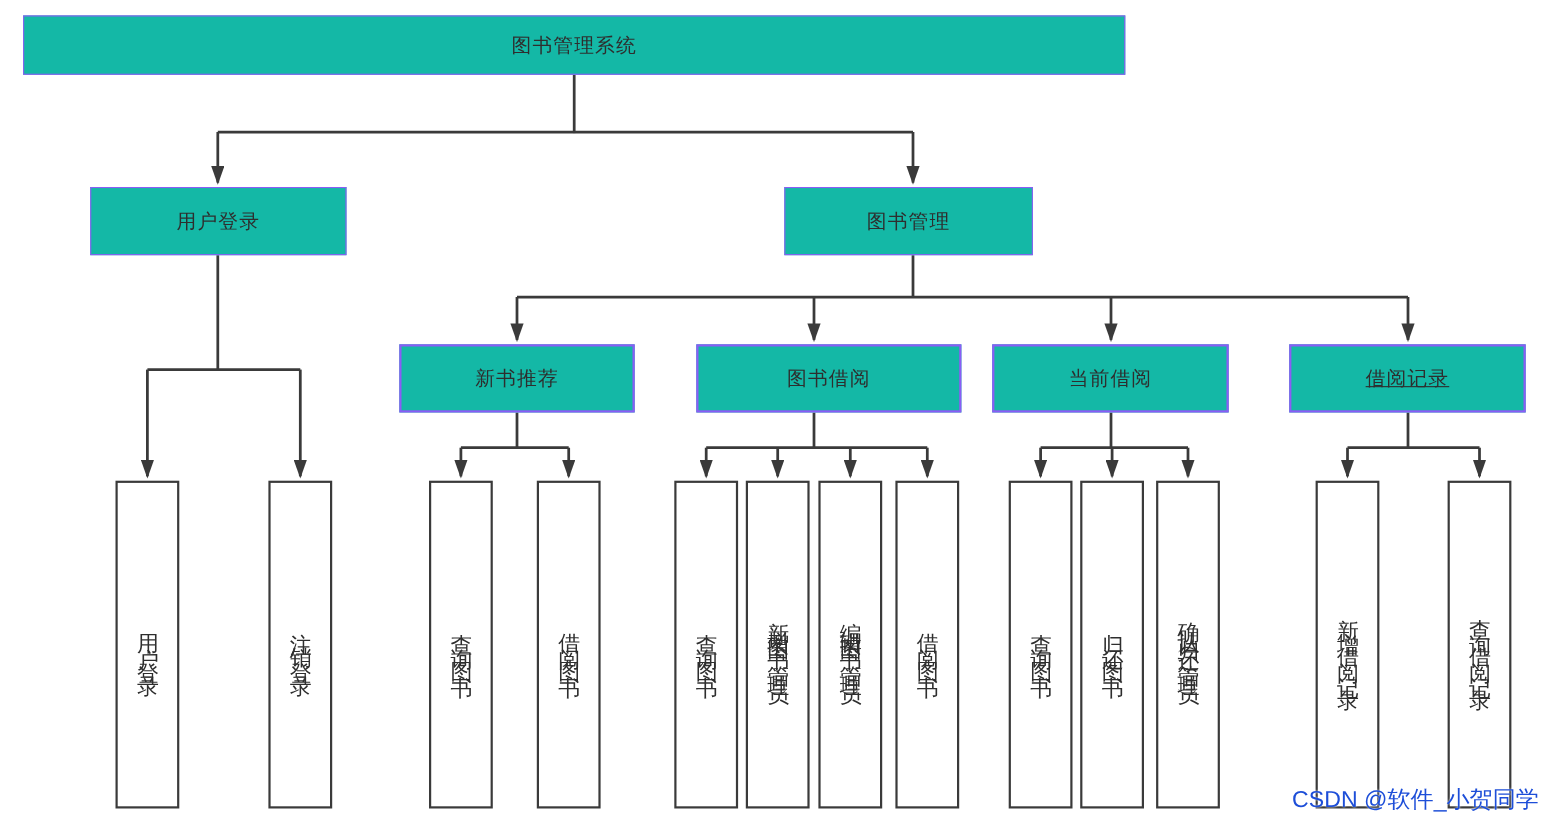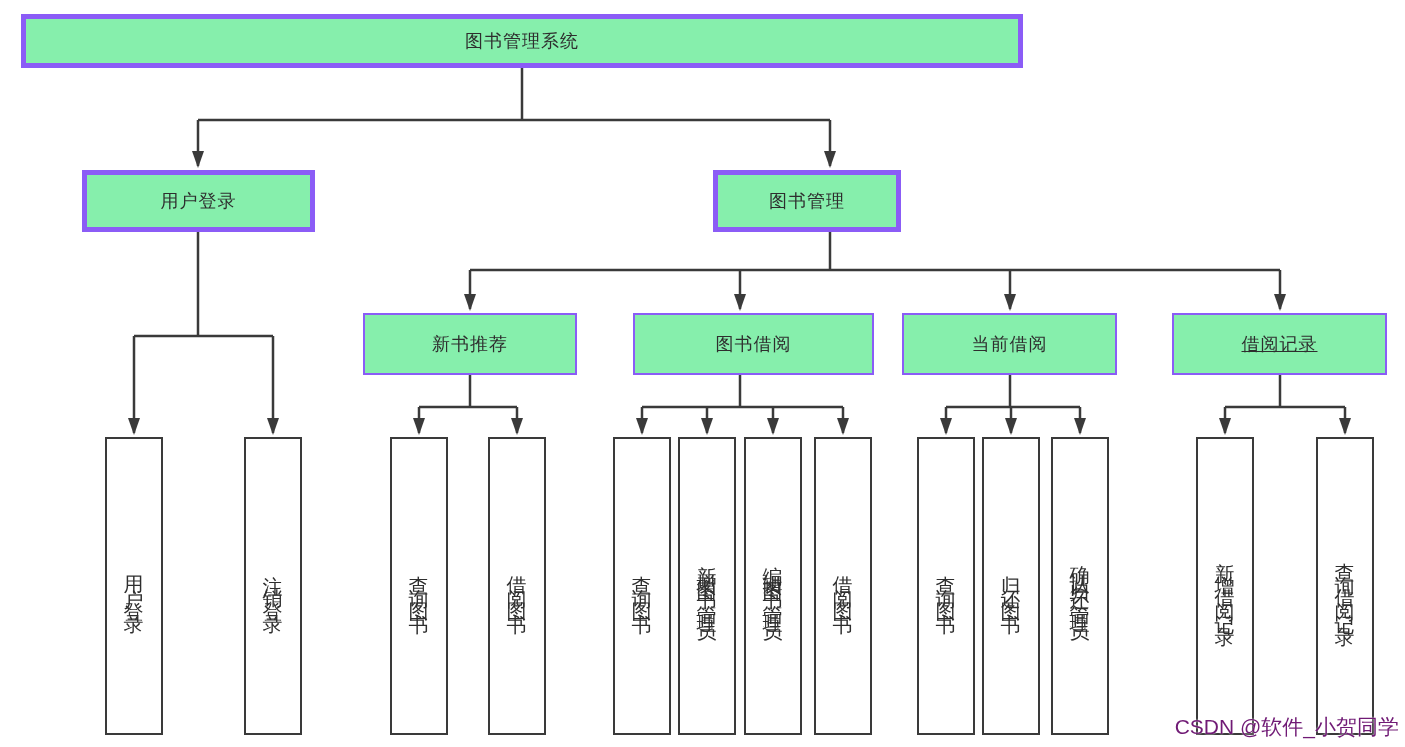--- a/index.html
+++ b/index.html
@@ -17,22 +17,22 @@
     z-index: 0;
   }
   .connectors path.wire {
     fill: none;
     stroke: #3a3a3a;
     stroke-width: 2.5;
   }
   .hbox {
     position: absolute;
     box-sizing: border-box;
-    background: #86efac;
-    border: 5px solid #8b5cf6;
+    background: #14b8a6;
+    border: 1px solid #8b5cf6;
     display: flex;
     align-items: center;
     justify-content: center;
     font-size: 18px;
     color: #2e2e2e;
     letter-spacing: 1px;
     z-index: 1;
     white-space: nowrap;
   }
   .hbox.l3 { border-width: 2.5px; }
@@ -55,21 +55,21 @@
     line-height: 1;
     letter-spacing: 13px;
     color: #2e2e2e;
   }
   .vbox.dense span { letter-spacing: 8px; }
   .watermark {
     position: absolute;
     right: 6px;
     bottom: 6px;
     font-size: 21px;
-    color: #701a75;
+    color: #1d4ed8;
     text-shadow: 0 0 2px #ffffff;
     z-index: 3;
     white-space: nowrap;
   }
 </style>
 </head>
 <body>
 
 <div class="canvas">
 
@@ -120,21 +120,21 @@
     <path class="wire" d="M1345 407 V433" marker-end="url(#arrow)"></path>
   </svg>
 
   <div class="hbox" style="left:21px; top:14px; width:1002px; height:54px;">
     <span>图书管理系统</span>
   </div>
 
   <div class="hbox" style="left:82px; top:170px; width:233px; height:62px;">
     <span>用户登录</span>
   </div>
-  <div class="hbox" style="left:713px; top:170px; width:188px; height:62px;">
+  <div class="hbox" style="left:713px; top:170px; width:226px; height:62px;">
     <span>图书管理</span>
   </div>
 
   <div class="hbox l3" style="left:363px; top:313px; width:214px; height:62px;align-items:center;">
     <span>新书推荐</span>
   </div>
   <div class="hbox l3" style="left:633px; top:313px; width:241px; height:62px;">
     <span>图书借阅</span>
   </div>
   <div class="hbox l3" style="left:902px; top:313px; width:215px; height:62px;">

